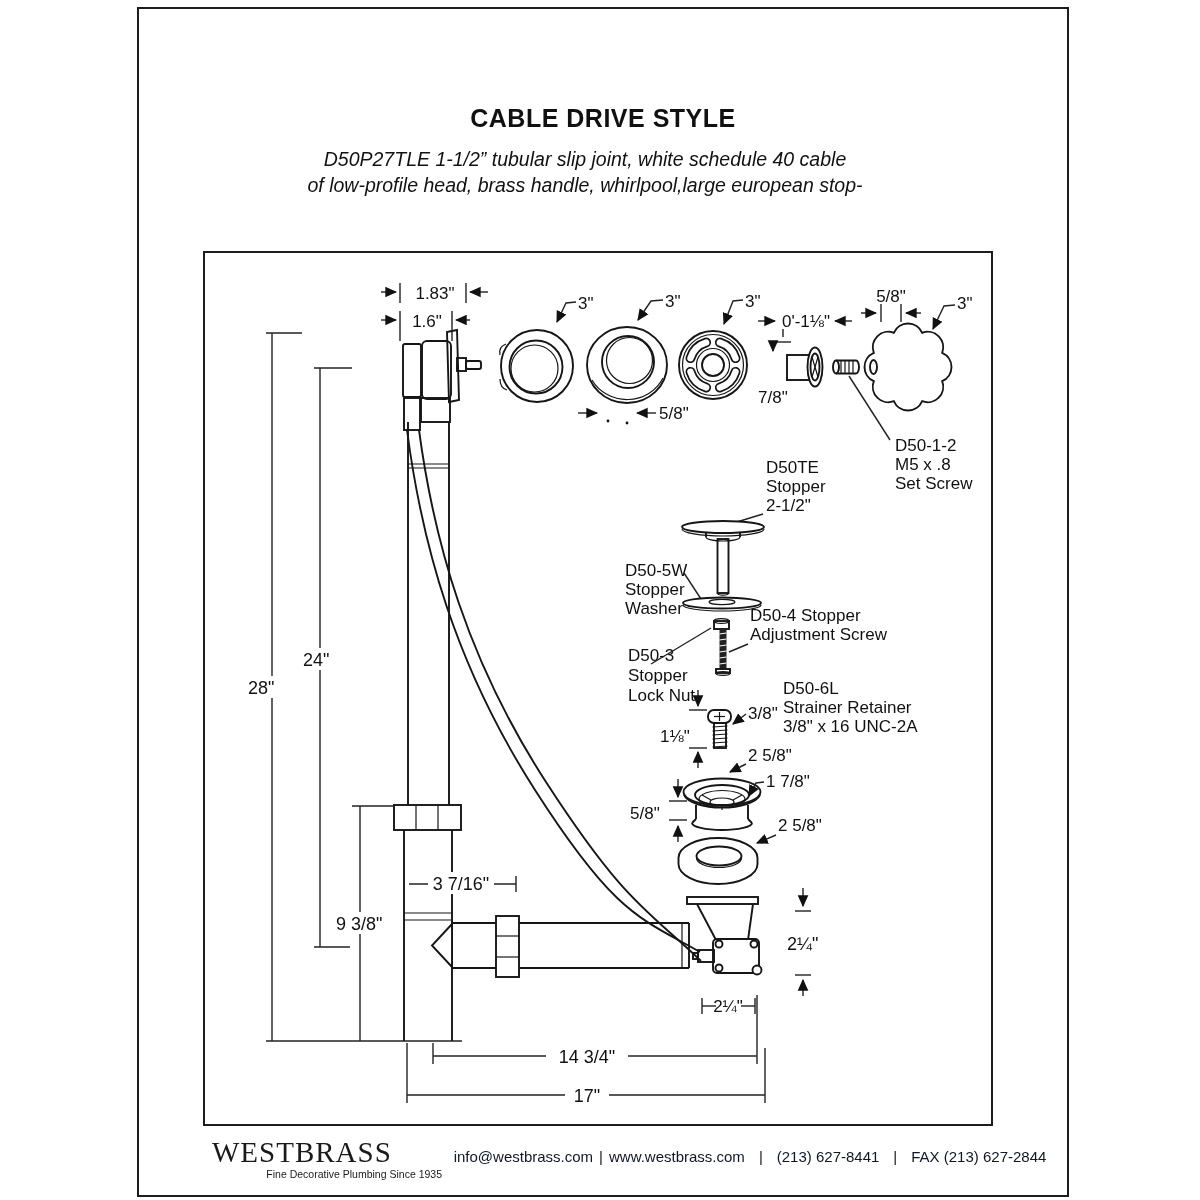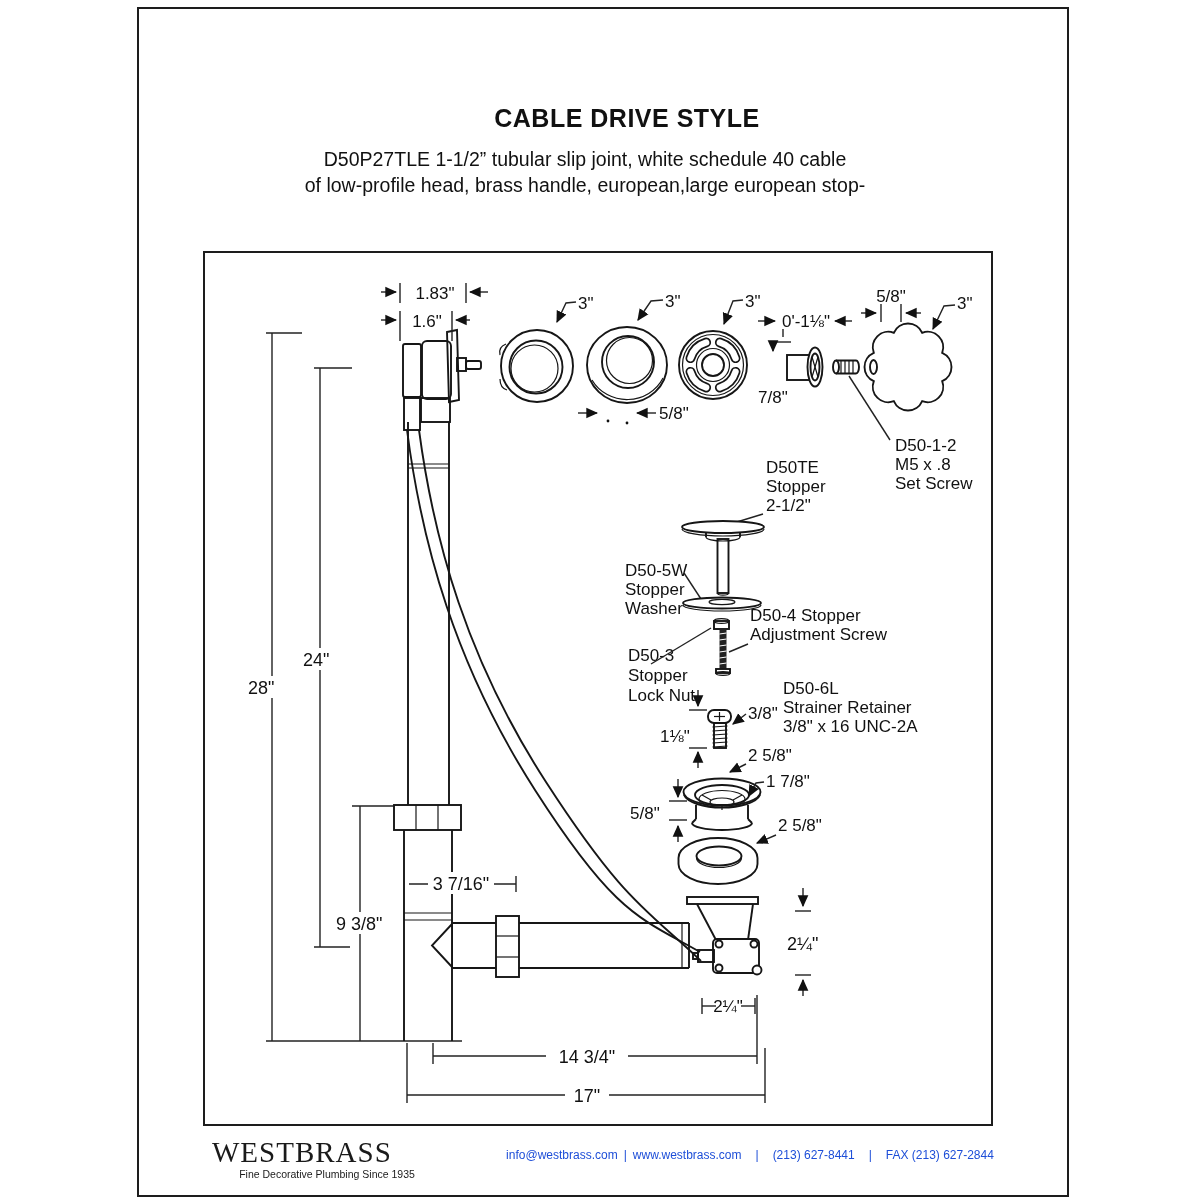--- a/index.html
+++ b/index.html
@@ -1,50 +1,50 @@
 <!DOCTYPE html>
 <html><head>
 <meta charset="utf-8">
 <style>
   html,body{margin:0;padding:0;background:#e8e8e8;}
   #canvas{position:relative;width:1200px;height:1200px;background:#ffffff;overflow:hidden;
           font-family:"Liberation Sans",sans-serif;color:#111;}
   #page-border{position:absolute;left:137px;top:7px;width:928px;height:1186px;border:2px solid #1d1d1d;}
   #diagram-border{position:absolute;left:203px;top:251px;width:786px;height:871px;border:2px solid #1d1d1d;}
   #title{position:absolute;left:138px;top:104px;width:930px;text-align:center;
-         font-size:25px;font-weight:700;letter-spacing:.5px;margin-left:24px;}
+         font-size:25px;font-weight:700;letter-spacing:.5px;}
   #desc{position:absolute;left:120px;top:146px;width:930px;text-align:center;
-        font-size:19.5px;line-height:26px;}
+        font-size:19.5px;line-height:26px;font-style:italic;}
   #diagram-svg{position:absolute;left:0;top:0;}
   svg{font-family:"Liberation Sans",sans-serif;}
   svg text{fill:#111;font-size:17px;}
   text.big{font-size:18px;}
   .ln{stroke:#222;stroke-width:1.4;fill:none;}
   .pt{stroke:#161616;stroke-width:1.9;fill:none;}
   .ptw{stroke:#161616;stroke-width:1.9;fill:#fff;}
   .thin{stroke:#161616;stroke-width:1.2;fill:none;}
   .wbg{fill:#fff;}
   #footer-brand{position:absolute;left:212px;top:1136px;width:230px;text-align:left;
         font-family:"Liberation Serif",serif;font-size:29px;letter-spacing:1px;color:#1a1a1a;}
-  #footer-tagline{position:absolute;left:212px;top:1168px;width:230px;text-align:center;
+  #footer-tagline{position:absolute;left:212px;top:1168px;width:230px;text-align:right;
         font-size:10.5px;color:#1a1a1a;}
   #footer-contact{position:absolute;left:440px;top:1148px;width:620px;text-align:center;
-        font-size:12px;color:#1d4ed8;white-space:nowrap;}
+        font-size:15px;color:#0f172a;white-space:nowrap;}
   #footer-contact .sep1{margin:0 6px;}
   #footer-contact .sep2{margin:0 14px;}
 </style>
 </head>
 <body>
 
 <div id="canvas">
   <div id="page-border"></div>
   <div id="title">CABLE DRIVE STYLE</div>
   <div id="desc">
     <div>D50P27TLE  1-1/2” tubular slip joint, white schedule 40 cable</div>
-    <div>of low-profile head, brass handle, european,large european stop-</div>
+    <div>of low-profile head, brass handle, whirlpool,large european stop-</div>
   </div>
   <div id="diagram-border"></div>
 
   <svg id="diagram-svg" width="1200" height="1200" viewBox="0 0 1200 1200">
     <defs>
       <marker id="arr" viewBox="0 0 10 10" refX="9" refY="5" markerWidth="8.5" markerHeight="8.5" orient="auto">
         <path d="M0,0.5 L10,5 L0,9.5 Z" fill="#111"></path>
       </marker>
     </defs>
 

